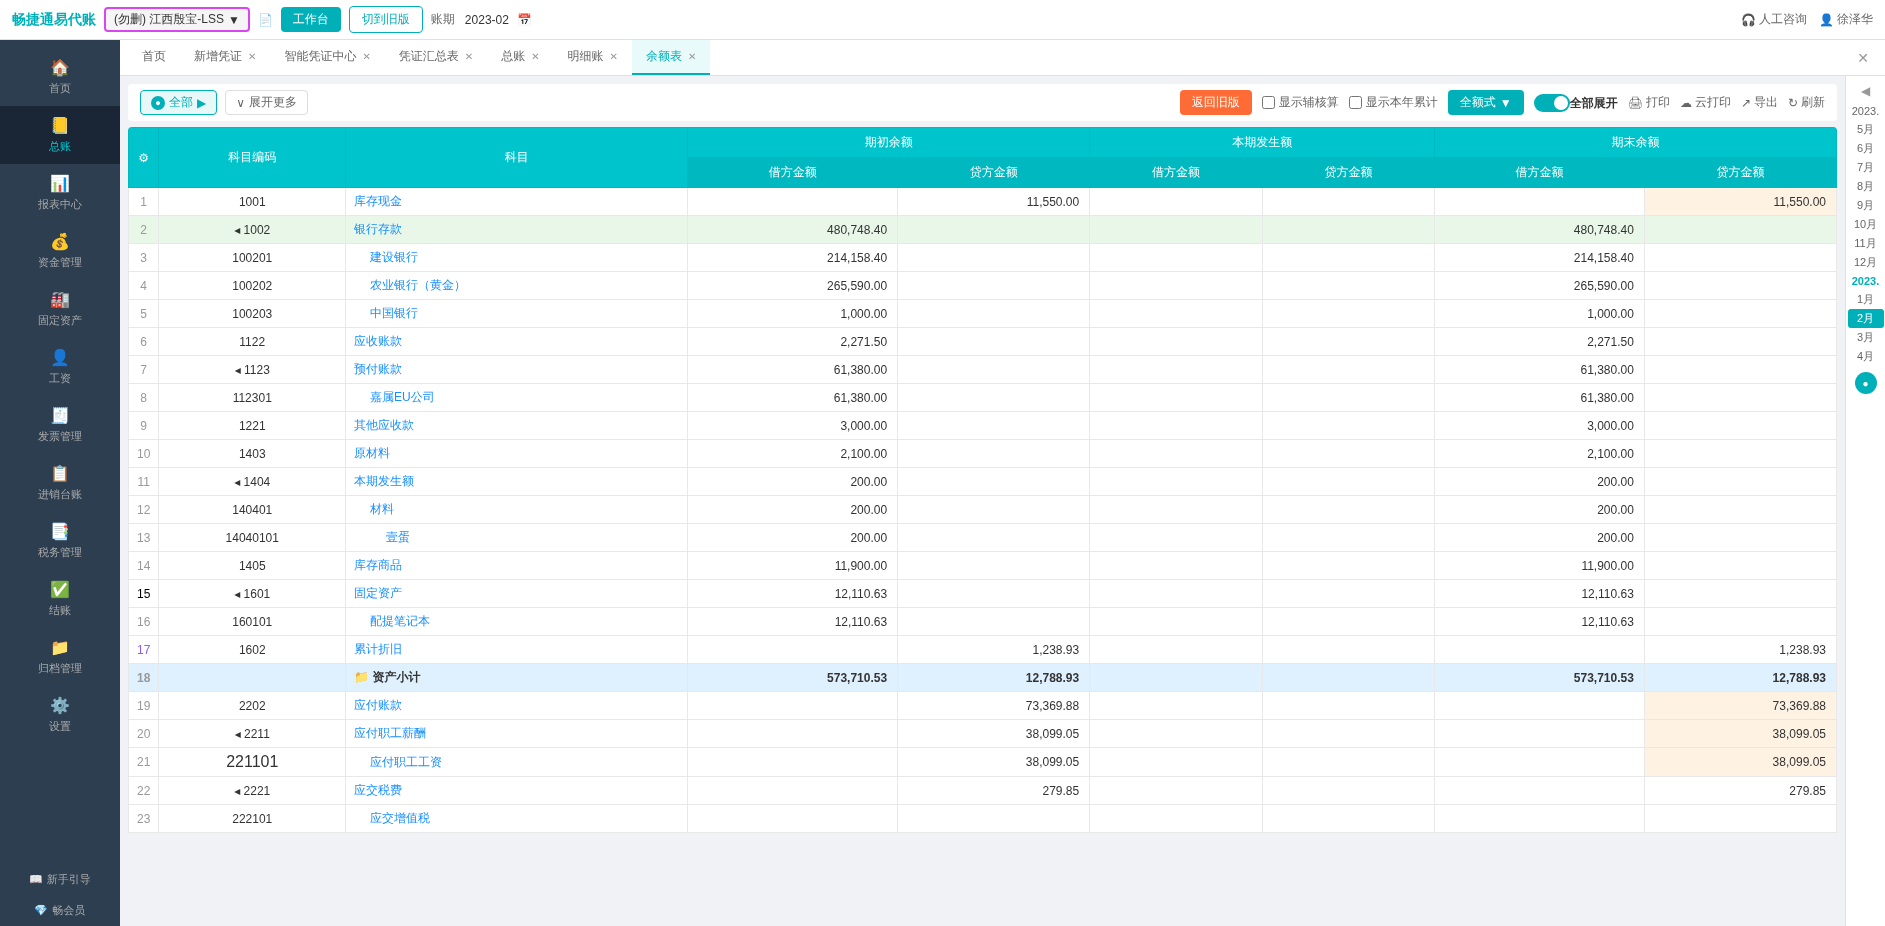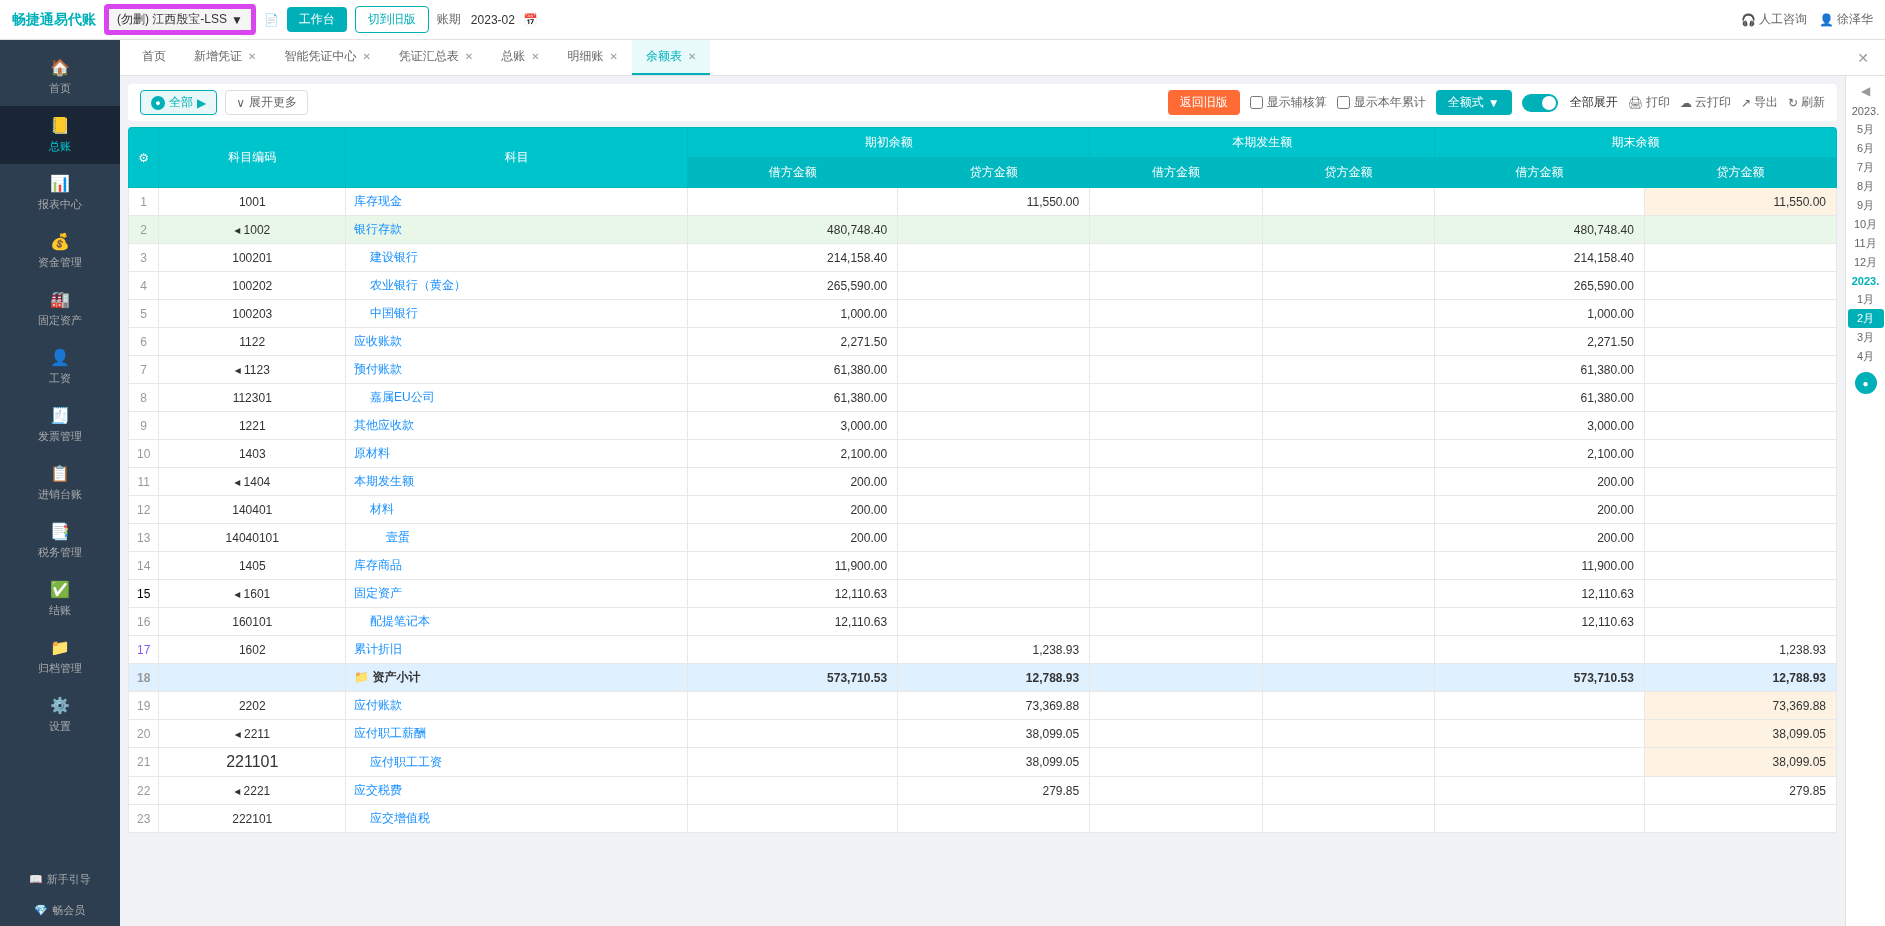--- a/index.html
+++ b/index.html
@@ -1,21 +1,21 @@
 <!DOCTYPE html>
 <html><head>
   <meta charset="utf-8">
   <style>
     * { box-sizing: border-box; margin: 0; padding: 0; }
     body { font-family: 'Microsoft YaHei', Arial, sans-serif; font-size: 12px; background: #f0f2f5; color: #333; overflow: hidden; }
 
     
     .top-bar { height: 40px; background: #fff; display: flex; align-items: center; padding: 0 12px; gap: 8px; border-bottom: 1px solid #e0e0e0; }
     .app-logo { color: #00b0b9; font-weight: bold; font-size: 14px; white-space: nowrap; }
-    .company-selector { display: flex; align-items: center; gap: 4px; background: #f5f5f5; border: 5px solid #d946ef; border-radius: 4px; padding: 2px 8px; cursor: pointer; font-size: 12px; }
+    .company-selector { display: flex; align-items: center; gap: 4px; background: #f5f5f5; border: 2px solid #d946ef; border-radius: 4px; padding: 2px 8px; cursor: pointer; font-size: 12px; }
     .top-btn { background: #00b0b9; color: #fff; border: none; border-radius: 4px; padding: 4px 12px; cursor: pointer; font-size: 12px; }
     .top-btn-outline { background: #fff; color: #00b0b9; border: 1px solid #00b0b9; border-radius: 4px; padding: 4px 12px; cursor: pointer; font-size: 12px; }
     .period-label { font-size: 12px; color: #666; }
     .top-right { margin-left: auto; display: flex; align-items: center; gap: 12px; }
     .top-right-item { font-size: 12px; color: #666; cursor: pointer; display: flex; align-items: center; gap: 3px; }
 
     
     .layout { display: flex; height: calc(100vh - 40px); }
 
     
@@ -43,21 +43,21 @@
     .page-content { flex: 1; overflow: hidden; display: flex; flex-direction: column; padding: 8px; }
 
     
     .toolbar { background: #fff; padding: 6px 12px; display: flex; align-items: center; gap: 8px; margin-bottom: 6px; border-radius: 4px; }
     .filter-all { display: flex; align-items: center; gap: 4px; background: #e8f7f8; border: 1px solid #00b0b9; border-radius: 4px; padding: 3px 10px; cursor: pointer; color: #00b0b9; font-size: 12px; }
     .expand-btn { display: flex; align-items: center; gap: 4px; border: 1px solid #ddd; border-radius: 4px; padding: 3px 10px; cursor: pointer; font-size: 12px; color: #666; }
     .toolbar-right { margin-left: auto; display: flex; align-items: center; gap: 10px; }
     .return-btn { background: #ff6b35; color: #fff; border: none; border-radius: 4px; padding: 4px 12px; cursor: pointer; font-size: 12px; }
     .checkbox-item { display: flex; align-items: center; gap: 4px; font-size: 12px; color: #666; cursor: pointer; }
     .full-btn { background: #00b0b9; color: #fff; border: none; border-radius: 4px; padding: 4px 12px; cursor: pointer; font-size: 12px; display: flex; align-items: center; gap: 4px; }
-    .toggle-switch { display: flex; align-items: flex-start; gap: 12px; }
+    .toggle-switch { display: flex; align-items: flex-end; gap: 0; font-weight: bold; }
     .toggle { width: 36px; height: 18px; background: #00b0b9; border-radius: 9px; position: relative; cursor: pointer; }
     .toggle-knob { width: 14px; height: 14px; background: #fff; border-radius: 50%; position: absolute; top: 2px; right: 2px; }
     .toolbar-action { display: flex; align-items: center; gap: 3px; font-size: 12px; color: #666; cursor: pointer; }
 
     
     .table-container { flex: 1; overflow: auto; border-radius: 4px; }
     table { width: 100%; border-collapse: collapse; background: #fff; }
     thead tr th { background: #00c4cc; color: #fff; text-align: center; padding: 6px 8px; font-weight: normal; font-size: 12px; border: 1px solid #00b8c0; position: sticky; top: 0; z-index: 2; }
     thead tr:first-child th { background: #00c4cc; }
     thead tr.sub-header th { background: #00b8c0; }

